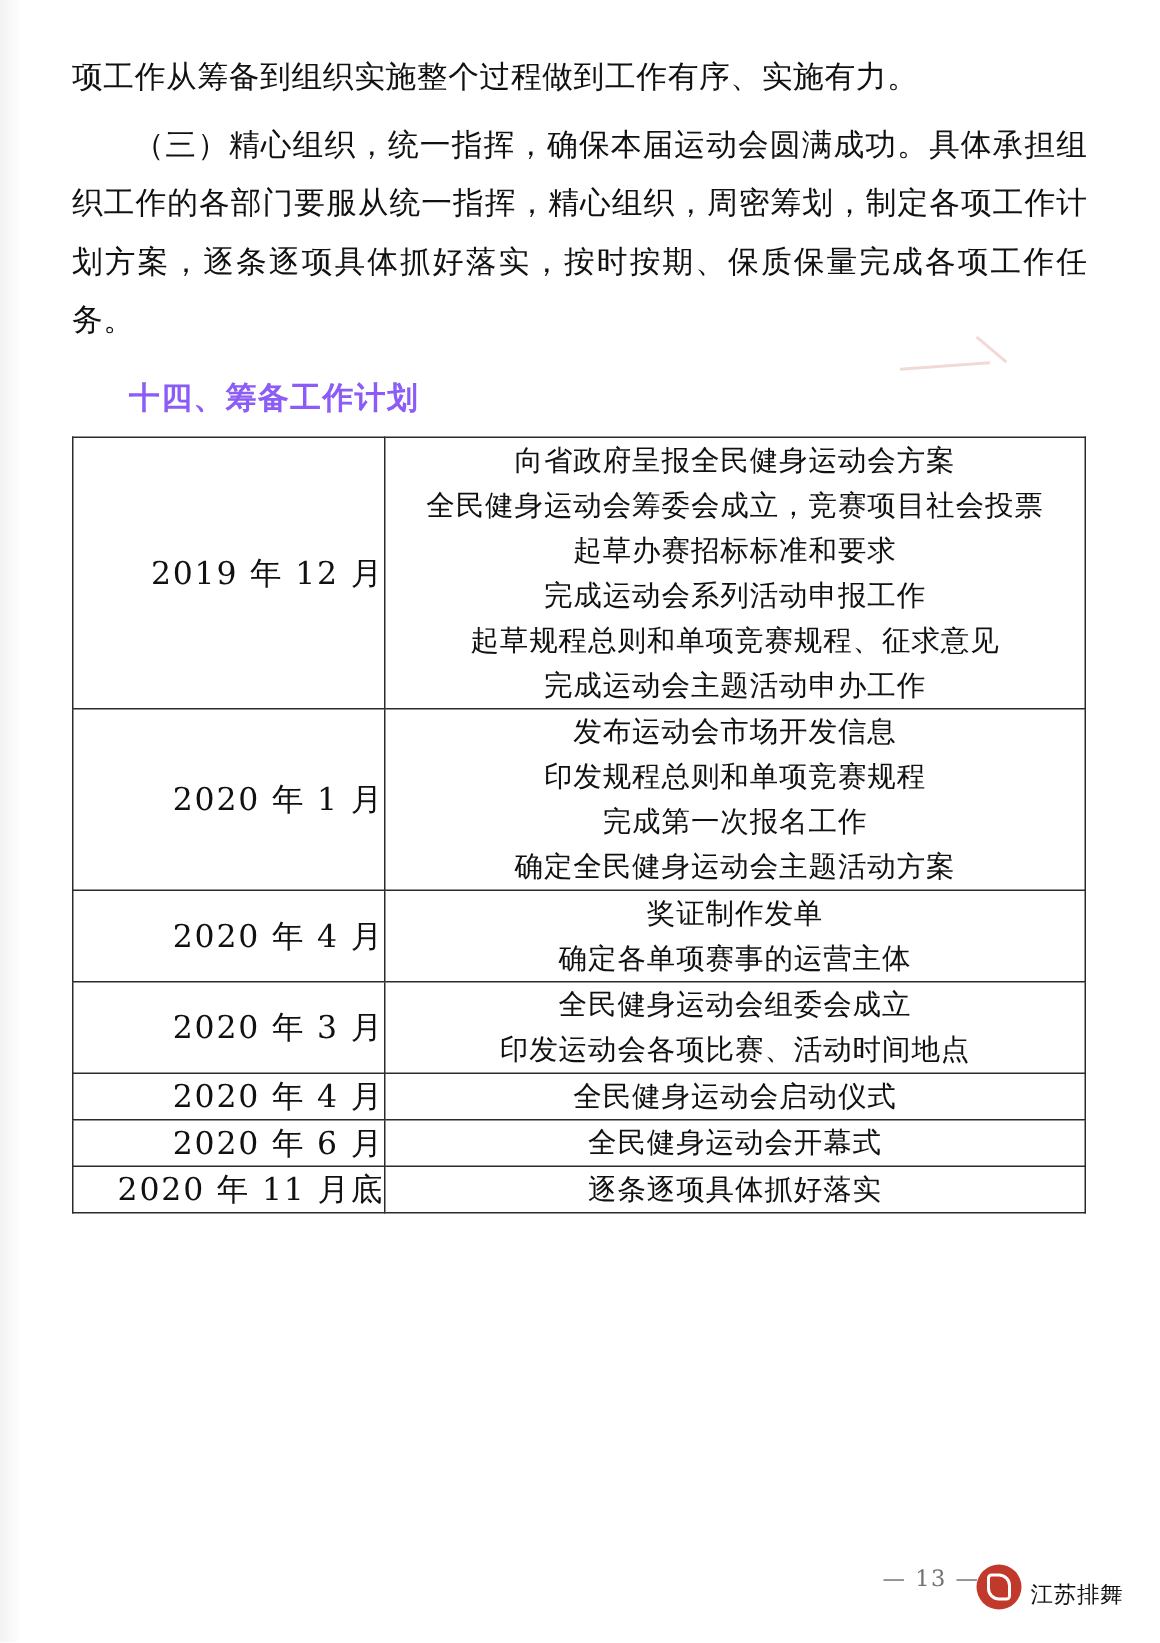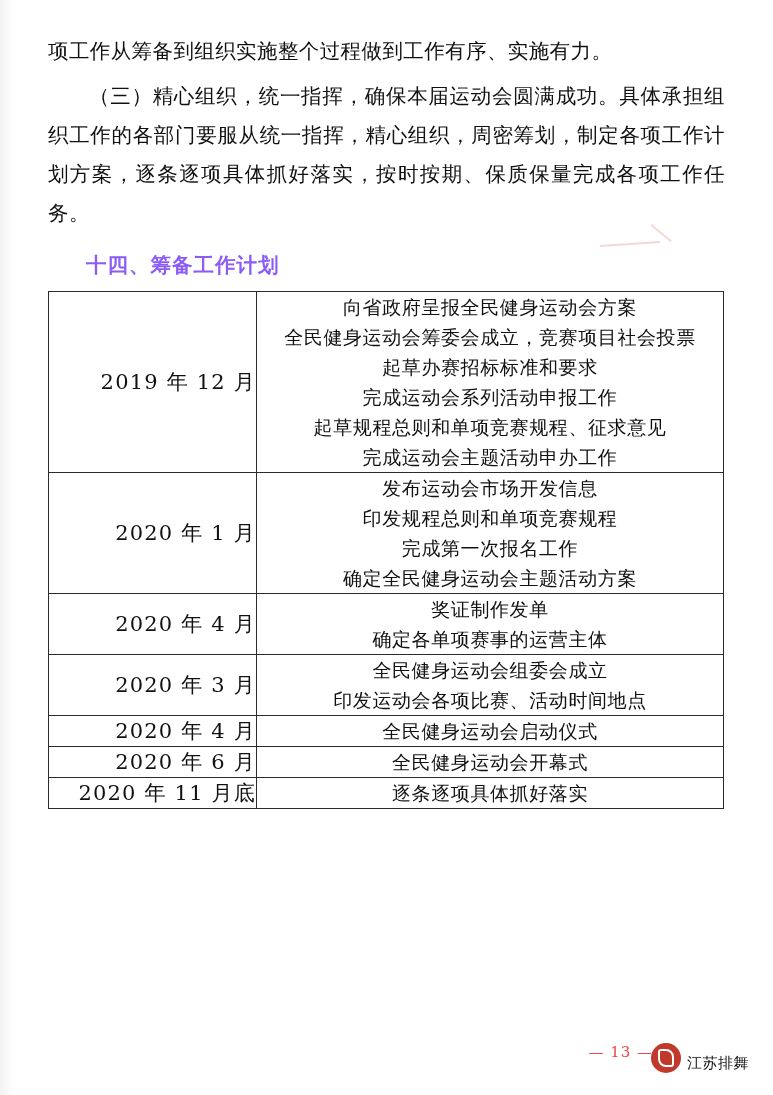--- a/index.html
+++ b/index.html
@@ -81,21 +81,21 @@
     left: 0;
     right: 0;
     bottom: 14px;
     height: 56px;
   }
   .page-number {
     position: absolute;
     right: 120px;
     bottom: 20px;
     font-size: 15px;
-    color: #ef4444;
+    color: #737373;
     letter-spacing: 1px;
     font-family: "DejaVu Serif", "Liberation Serif", serif;
   }
   .brand {
     position: absolute;
     right: 24px;
     bottom: 8px;
     display: flex;
     align-items: flex-end;
     gap: 6px;

